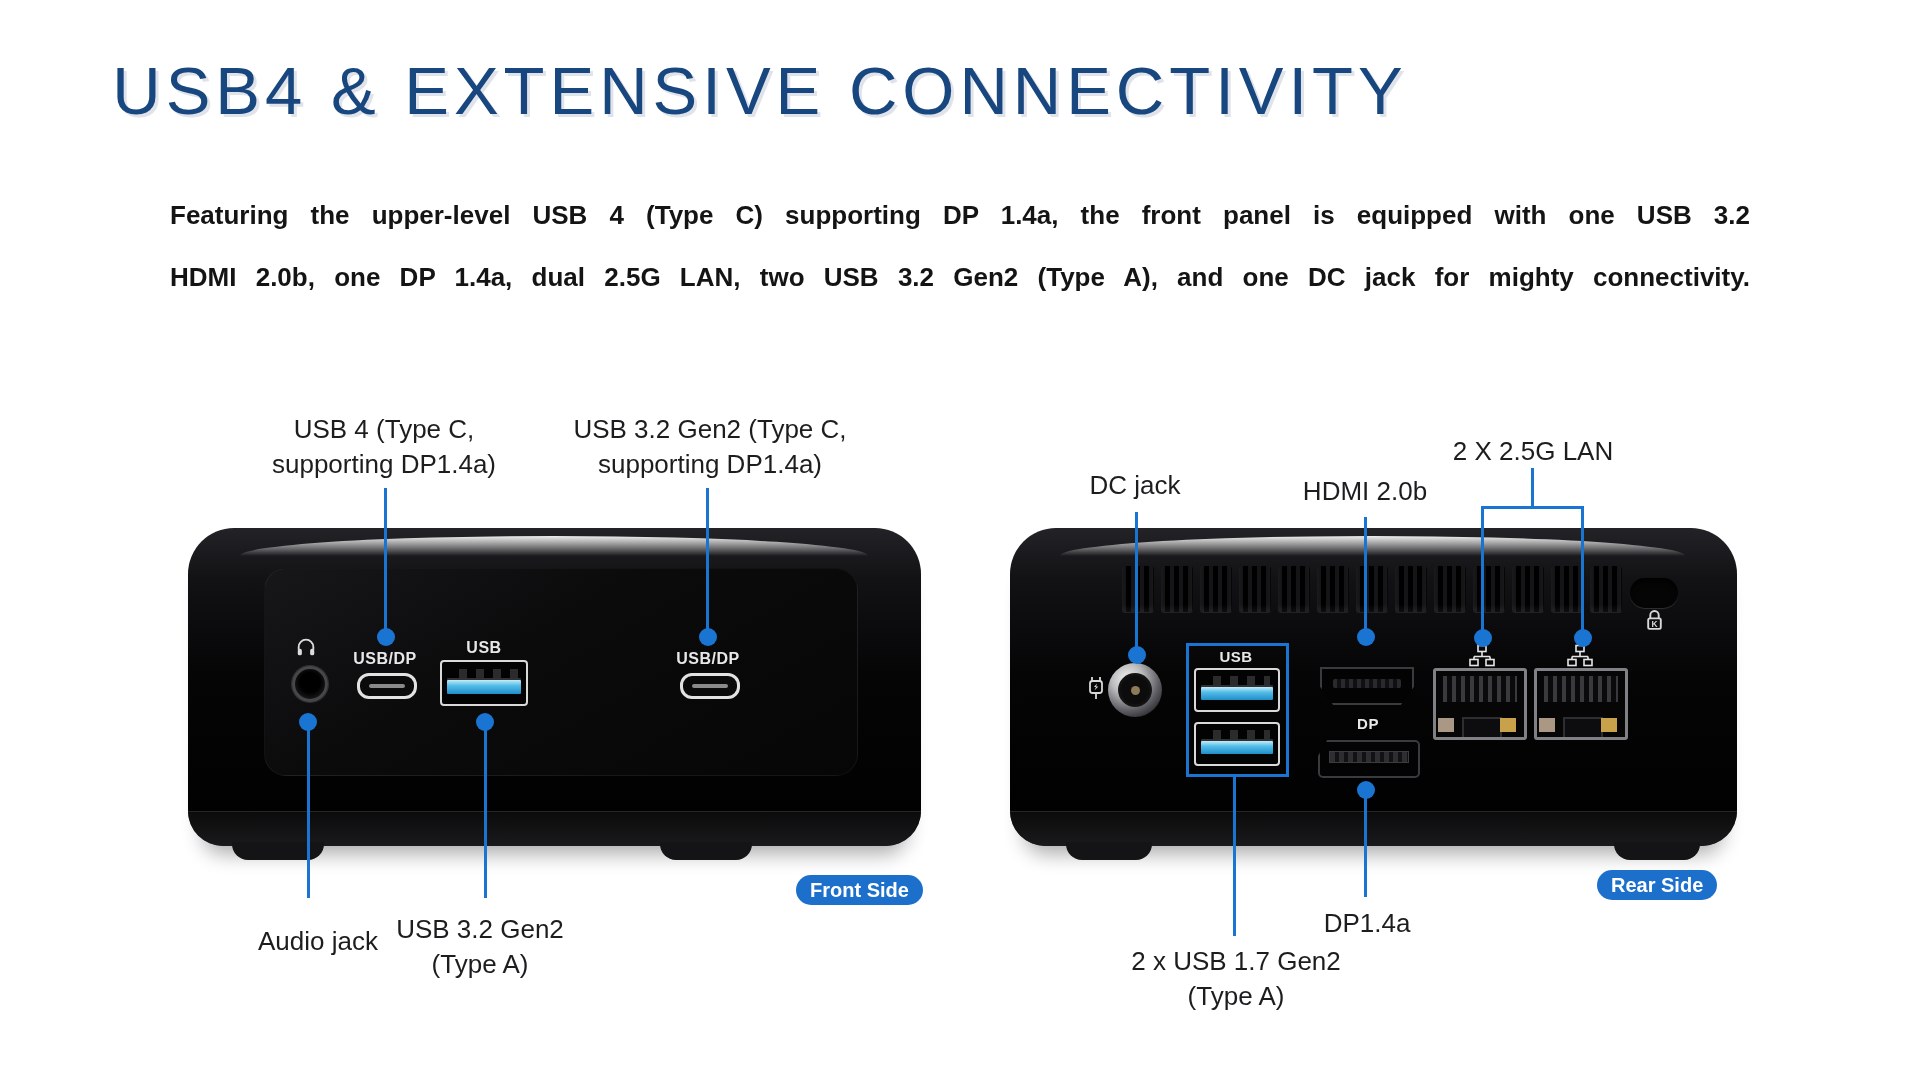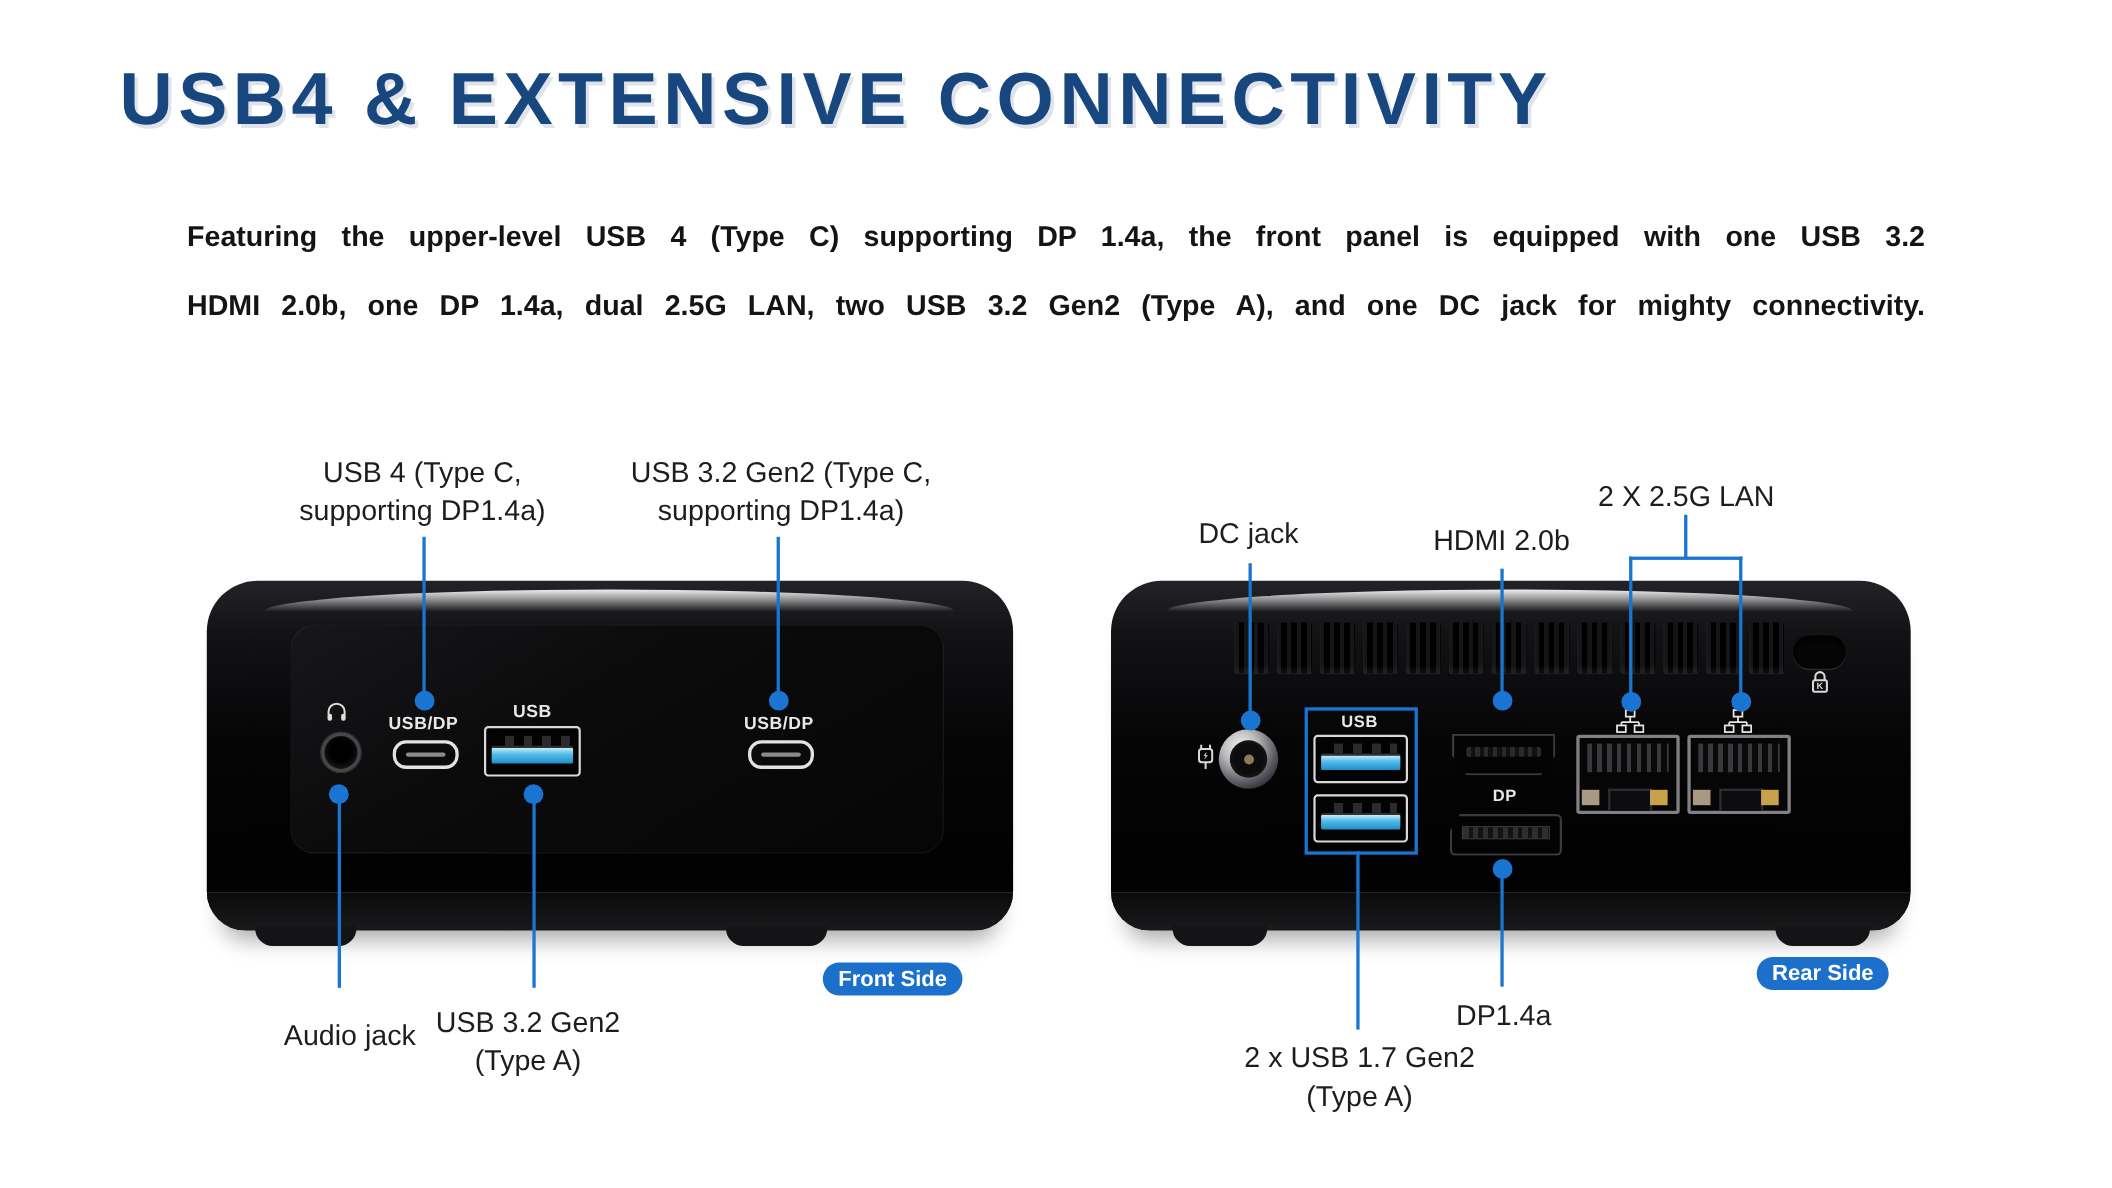--- a/index.html
+++ b/index.html
@@ -1,21 +1,21 @@
 <!DOCTYPE html>
 <html><head>
 <meta charset="utf-8">
 <style>
   html,body{margin:0;padding:0;background:#fff;}
   #canvas{position:relative;width:1920px;height:1080px;background:#ffffff;overflow:hidden;
           font-family:"Liberation Sans",sans-serif;}
 
   
   .title{position:absolute;left:0;top:52px;width:1520px;text-align:center;
-         font-size:67px;font-weight:bold;letter-spacing:5px;color:#17477e;
+         font-size:67px;font-weight:normal;letter-spacing:5px;color:#17477e;
          text-shadow:3px 3px 0 rgba(165,175,195,.35);white-space:nowrap;}
   .copy{position:absolute;left:170px;top:184px;width:1580px;}
   .copy .pline{height:62px;line-height:62px;font-size:26px;font-weight:bold;color:#141414;
          text-align:justify;text-align-last:justify;word-spacing:3px;white-space:nowrap;}
 
   
   .dev{position:absolute;background:linear-gradient(180deg,#232327 0%,#121215 16%,#050506 46%,#000 100%);
        border-radius:46px 46px 36px 36px;box-shadow:0 22px 20px -14px rgba(0,0,0,.33);}
   .gloss{position:absolute;height:20px;border-radius:50%/100% 100% 0 0;
          background:linear-gradient(180deg,rgba(255,255,255,.92),rgba(255,255,255,0));}
@@ -224,16 +224,16 @@
   </div>
   <div class="lbl" style="left:1135px;top:468px;">DC jack</div>
   <div class="lbl" style="left:1365px;top:474px;">HDMI 2.0b</div>
   <div class="lbl" style="left:1533px;top:434px;">2 X 2.5G LAN</div>
   <div class="lbl" style="left:1367px;top:906px;">DP1.4a</div>
   <div class="lbl" style="left:1236px;top:944px;">
     <div>2 x USB 1.7 Gen2</div>
     <div>(Type A)</div>
   </div>
 
-  <div class="badge" style="left:748px;top:875px;">Front Side</div>
+  <div class="badge" style="left:796px;top:875px;">Front Side</div>
   <div class="badge" style="left:1597px;top:870px;">Rear Side</div>
 
 </div>
 
 </body></html>

